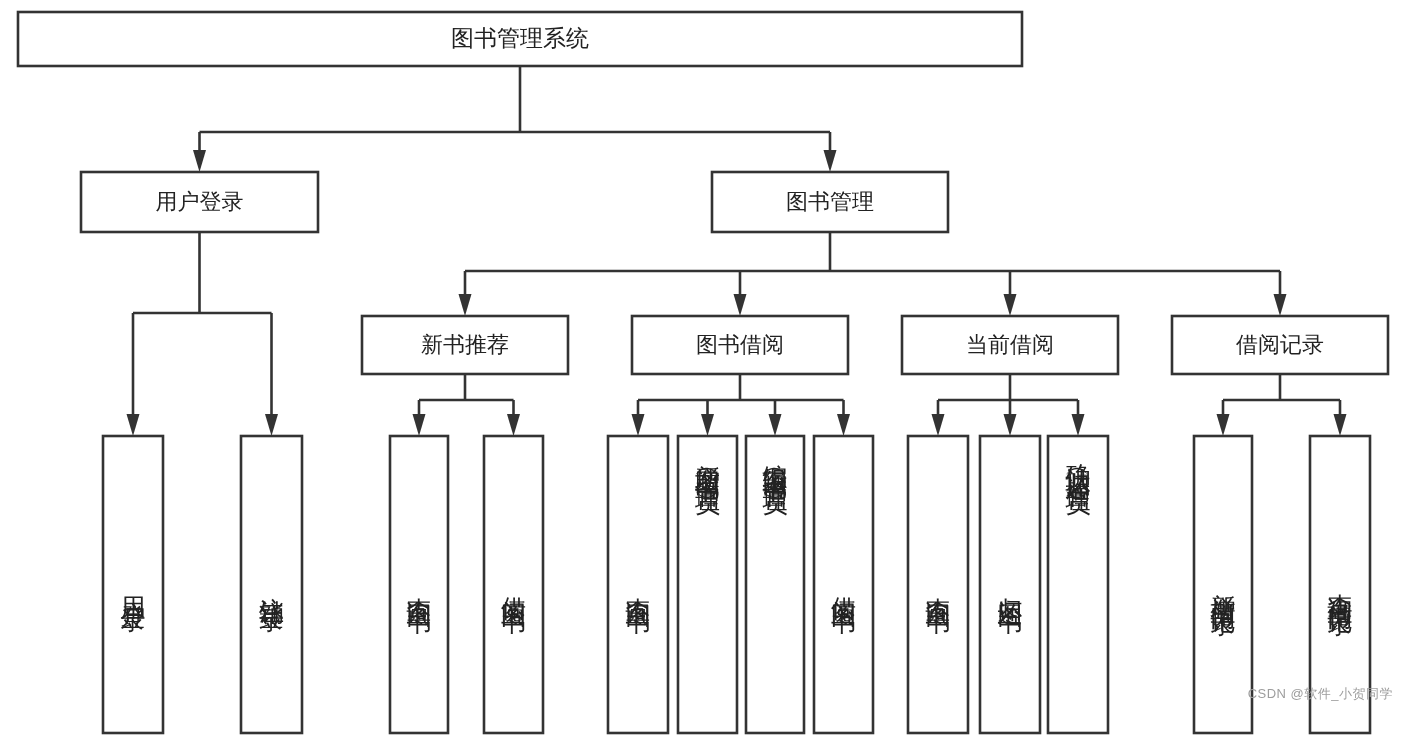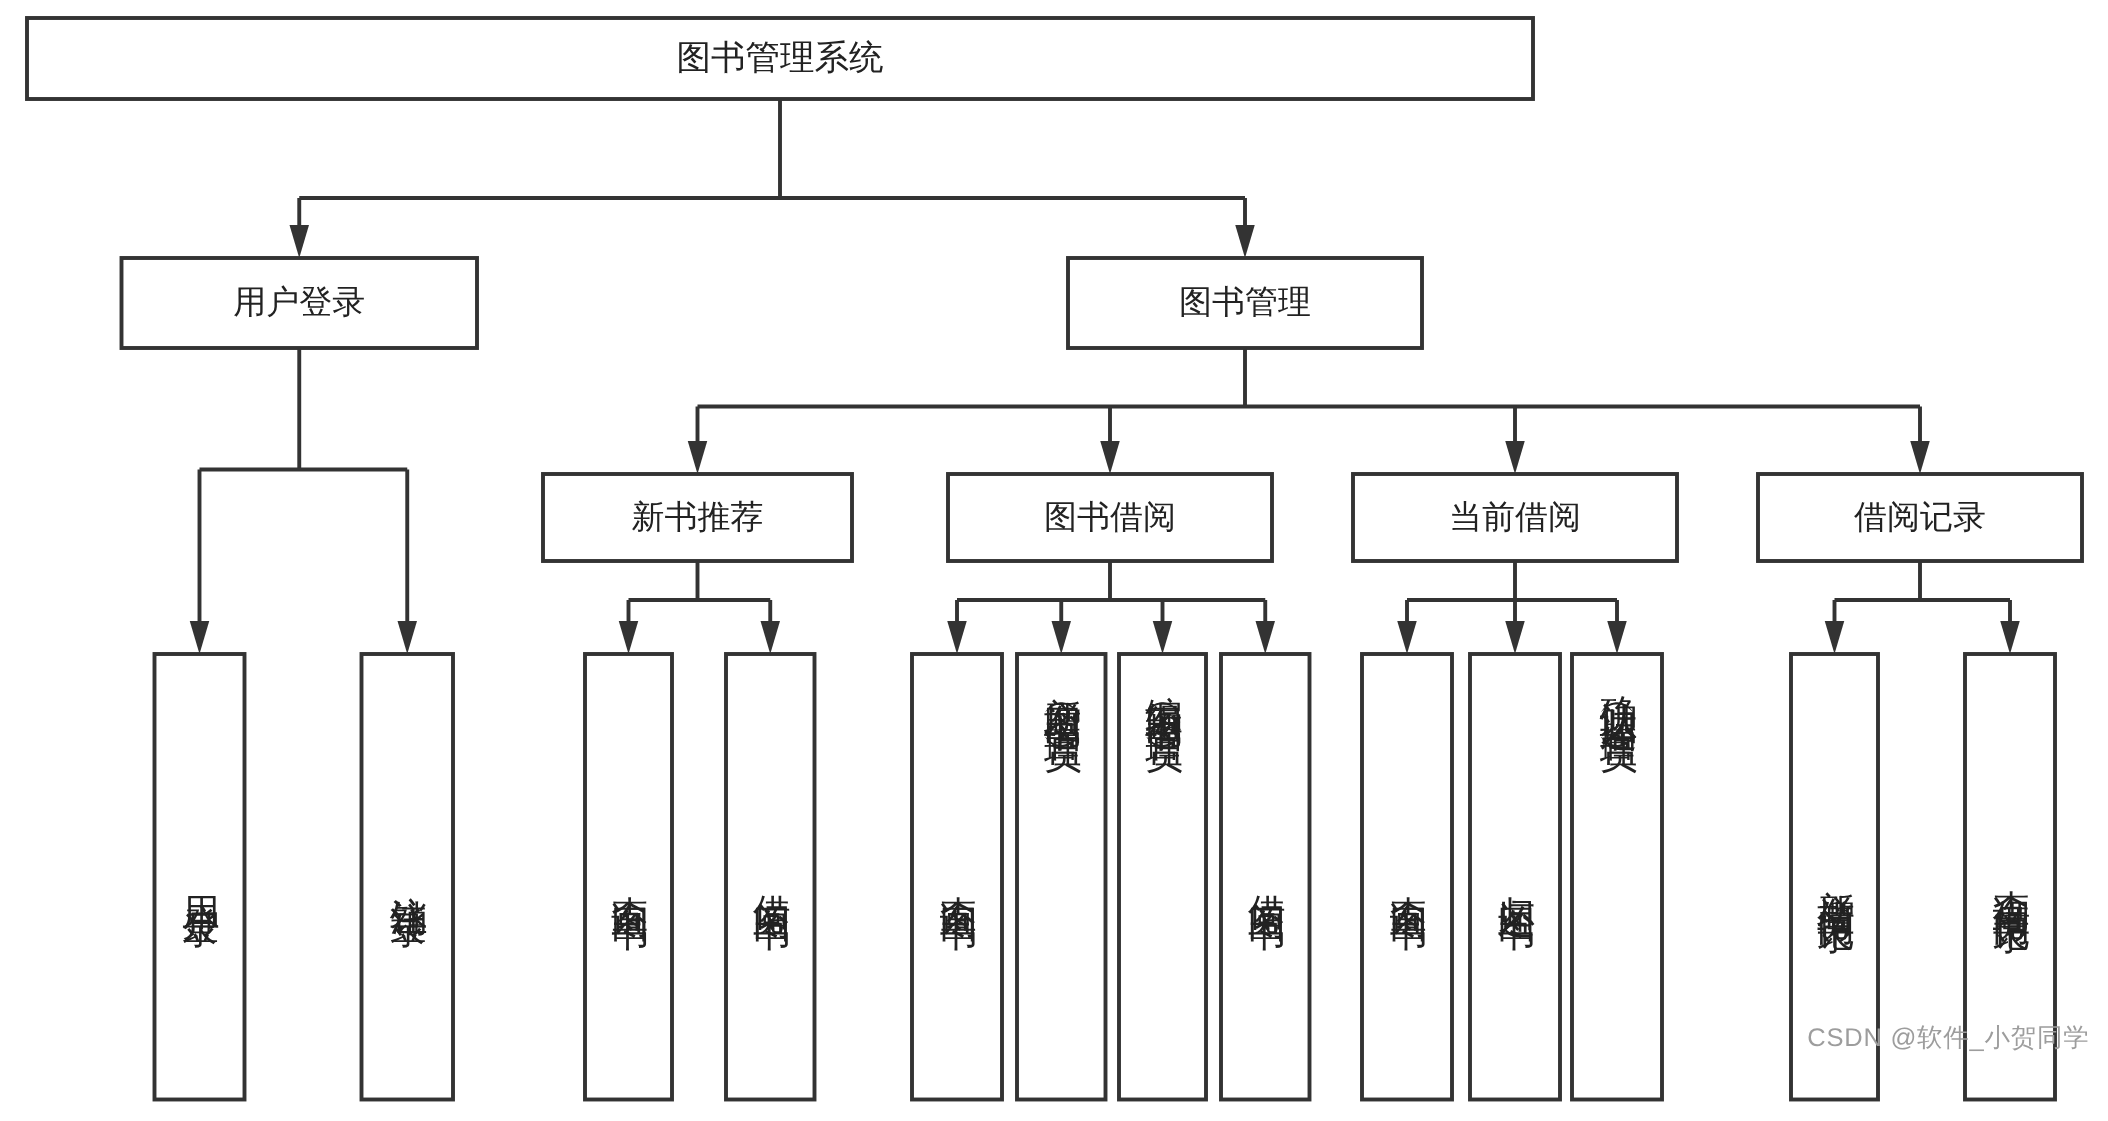--- a/index.html
+++ b/index.html
@@ -71,21 +71,21 @@
     letter-spacing: 4px;
     color: #222222;
     white-space: nowrap;
     text-align: center;
   }
   #watermark {
     position: absolute;
     right: 12px;
     bottom: 8px;
     font-family: "Liberation Sans", "DejaVu Sans", sans-serif;
-    font-size: 17px;
+    font-size: 13px;
     color: #9d9d9d;
     letter-spacing: 0.5px;
     white-space: nowrap;
     pointer-events: none;
   }
 </style>
 </head>
 <body>
 
 <div id="diagram-root">

